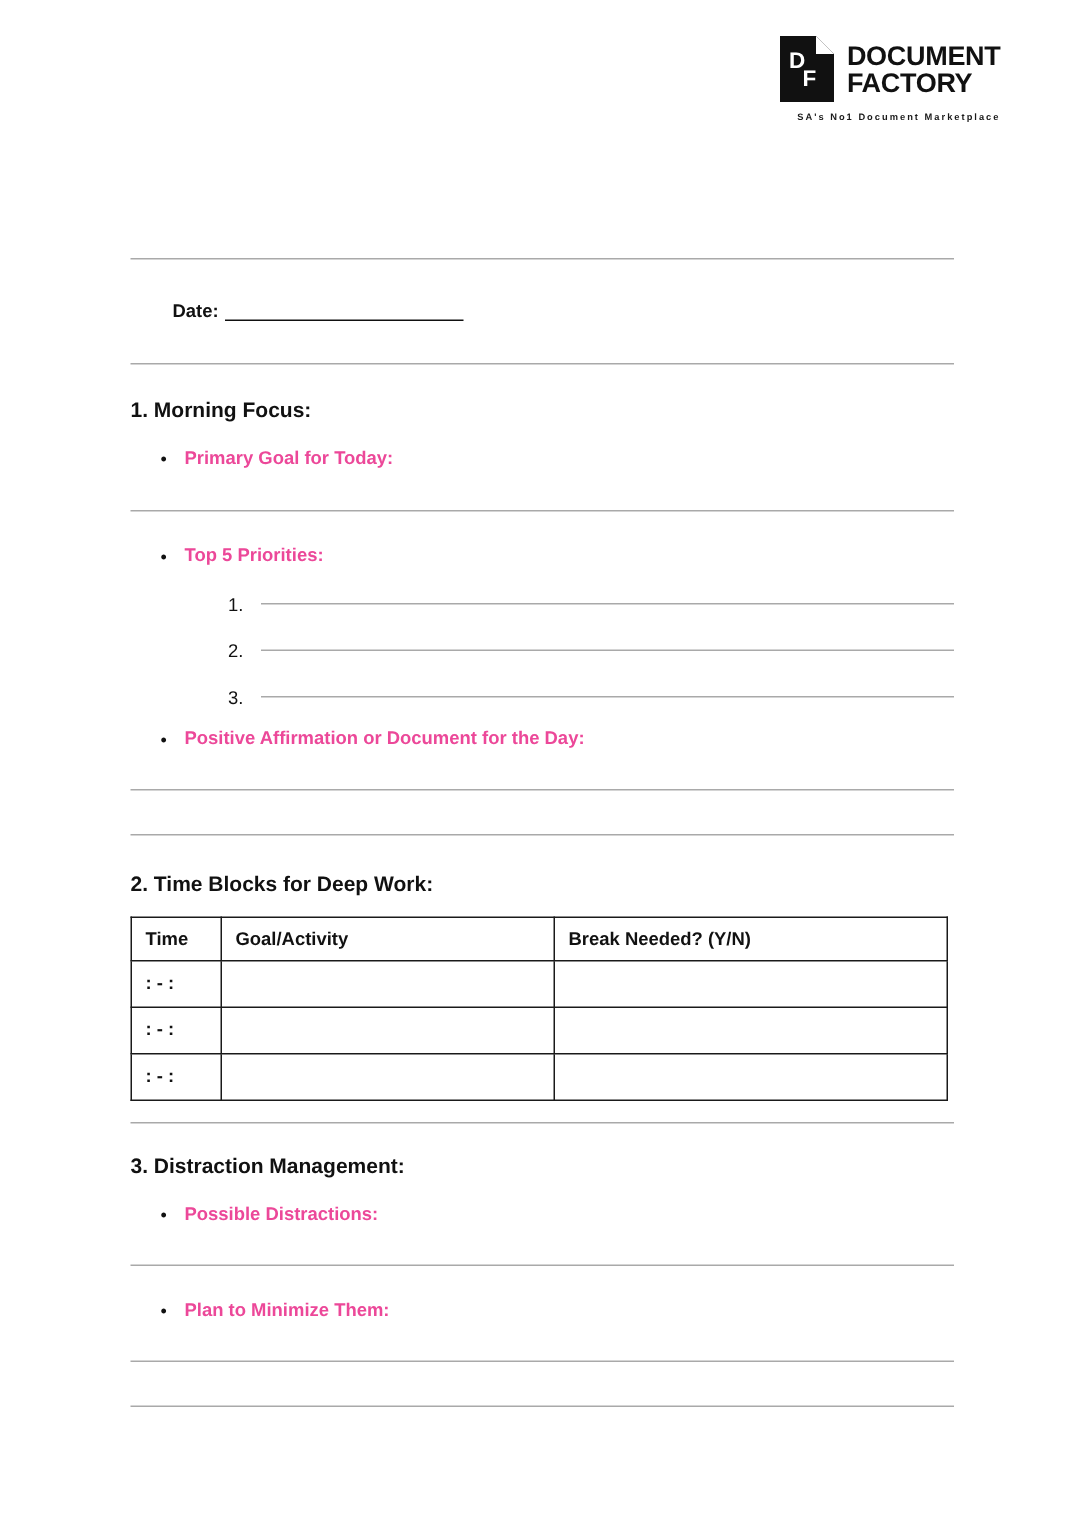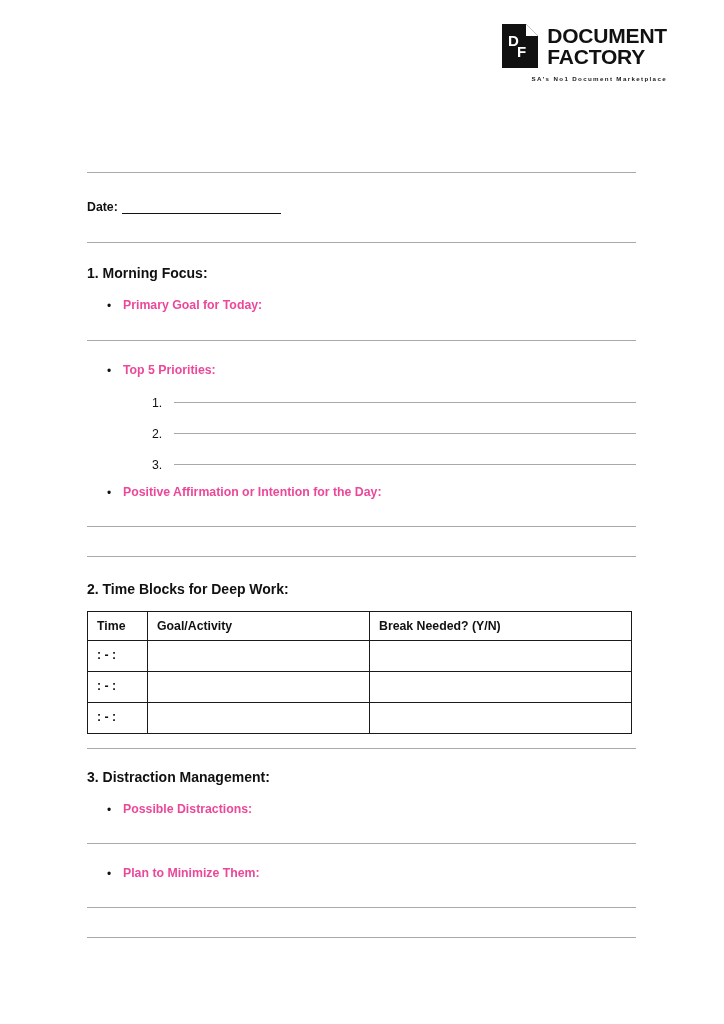--- a/index.html
+++ b/index.html
@@ -29,21 +29,21 @@
     align-items: center;
     gap: 9px;
   }
   .logo-mark {
     width: 36px;
     height: 44px;
     flex: none;
     display: block;
   }
   .logo-words {
-    font-size: 21px;
+    font-size: 18px;
     font-weight: bold;
     line-height: 1.02;
     letter-spacing: -0.2px;
     color: #111111;
     text-transform: uppercase;
   }
   .logo-words div { display: block; }
   .logo-tagline {
     margin-top: 7px;
     font-size: 6.2px;
@@ -78,20 +78,21 @@
     border-top: 1.6px solid #a9a9a9;
     margin: 0;
     width: 549px;
   }
 
   .field-line {
     font-size: 12.3px;
     font-weight: bold;
     color: #111111;
     white-space: nowrap;
+    margin-left: 28px;
   }
   .field-blank {
     display: inline-block;
     width: 159px;
     border-bottom: 1.4px solid #111111;
     vertical-align: -3px;
     margin-left: 4px;
     height: 12px;
   }
 
@@ -230,21 +231,21 @@
     <span class="num-rule"></span>
   </div>
   <div class="num-row">
     <span class="num-label">3.</span>
     <span class="num-rule"></span>
   </div>
 
   <div style="height:5px"></div>
   <div class="bullet-row">
     <span class="bullet-dot">•</span>
-    <span class="bullet-label">Positive Affirmation or Intention for the Day:</span>
+    <span class="bullet-label">Positive Affirmation or Document for the Day:</span>
   </div>
 
   <div style="height:24px"></div>
   <hr class="rule">
   <div style="height:29px"></div>
   <hr class="rule">
 
   <div style="height:24px"></div>
   <div class="section-heading">2. Time Blocks for Deep Work:</div>
 

